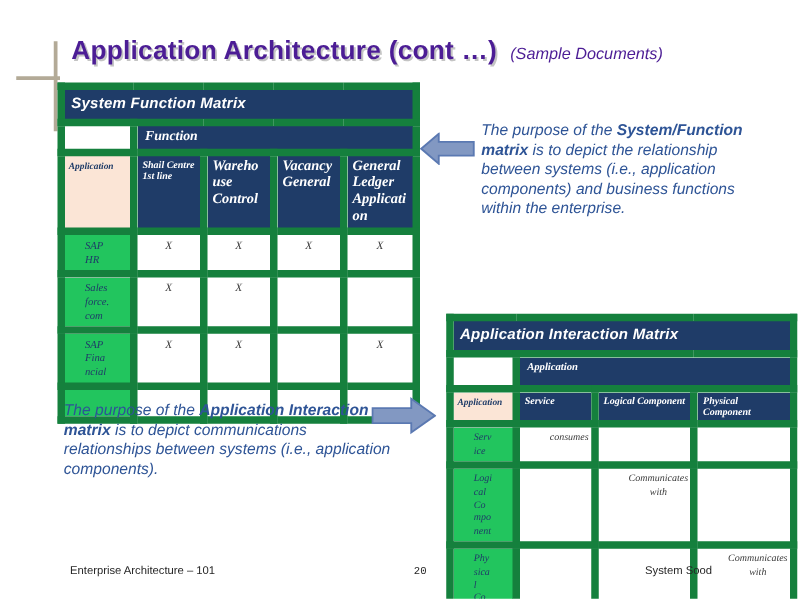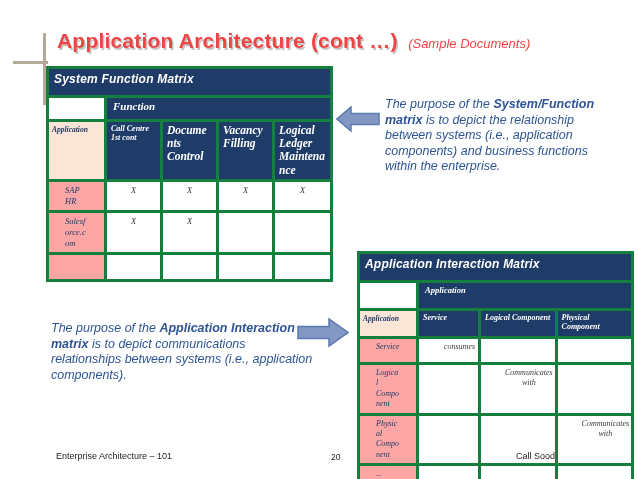--- a/index.html
+++ b/index.html
@@ -10,35 +10,35 @@
     font-family:"Liberation Sans",sans-serif;
     overflow:hidden;
   }
   
   .line-v{position:absolute;left:43px;top:33px;width:3px;height:72px;background:#b3aa97;}
   .line-h{position:absolute;left:13px;top:61px;width:35px;height:3px;background:#b3aa97;}
 
   
   .slide-title{
     position:absolute;left:57px;top:29px;width:570px;
-    color:#ef4444;white-space:nowrap;
+    color:#4c1d95;white-space:nowrap;
   }
   .slide-title .main{
     font-size:21px;font-weight:bold;
     text-shadow:1.5px 1.5px 0 #c4c4c4;
     letter-spacing:.2px;
   }
   .slide-title .suffix{
     font-size:13px;font-style:italic;font-weight:normal;
     margin-left:6px;
   }
 
   
   table{border-collapse:collapse;table-layout:fixed;position:absolute;}
-  td{border:3px solid #15803d;vertical-align:top;overflow:hidden;}
+  td{border:6px solid #15803d;vertical-align:top;overflow:hidden;}
   .tbl-title{
     background:#1f3c68;color:#fff;
     font:bold italic 12px "Liberation Sans",sans-serif;
     padding:3px 5px;letter-spacing:.2px;
   }
   .corner{background:#fff;}
   .group-hdr{
     background:#1f3c68;color:#fff;
     font:bold italic 11px "Liberation Serif",serif;
     padding:2px 6px;
@@ -49,21 +49,21 @@
     padding:3px 3px;
   }
   .col-hdr{
     background:#1f3c68;color:#fff;
     font:bold italic 11.5px "Liberation Serif",serif;
     padding:2px 4px;line-height:1.15;
     overflow-wrap:break-word;word-break:break-word;
   }
   .col-hdr.small{font-size:8px;}
   .row-lbl{
-    background:#fca5a5;color:#1f3c68;
+    background:#22c55e;color:#1f3c68;
     font:italic 8.5px "Liberation Serif",serif;
     padding:3px 16px;line-height:1.3;
     overflow-wrap:break-word;word-break:break-word;
   }
   .cell{
     background:#fff;color:#3a3a3a;
     font:italic 9px "Liberation Serif",serif;
     text-align:center;padding:3px 2px;line-height:1.3;
   }
   #sfm-table{left:46px;top:66px;}
@@ -85,21 +85,21 @@
   #callout-sfm{left:385px;top:97px;width:238px;}
   #callout-aim{left:51px;top:321px;width:268px;}
 
   .arrow{position:absolute;}
   #arrow-left{left:336px;top:106px;}
   #arrow-right{left:297px;top:317px;}
 
   
   .footer-item{position:absolute;color:#262626;font-size:9px;padding-left:19px;}
   #footer-left{left:37px;top:451px;}
-  #footer-page{left:312px;top:452px;font-family:Liberation Sans, sans-serif;font-size:8.5px;}
+  #footer-page{left:312px;top:452px;font-family:Liberation Mono, monospace;font-size:8.5px;}
   #footer-right{left:497px;top:451px;}
 </style>
 </head>
 <body>
 
 <div class="line-v"></div>
 <div class="line-h"></div>
 
 <div class="slide-title">
   <span class="main">Application Architecture (cont …)</span>
@@ -117,38 +117,45 @@
   <tbody>
       <tr style="height:29px">
     <td class="tbl-title" colspan="5">System Function Matrix</td>
   </tr>
   <tr style="height:24px">
     <td class="corner"></td>
     <td class="group-hdr" colspan="4">Function</td>
   </tr>
   <tr style="height:53px">
     <td class="axis-lbl">Application</td>
-    <td class="col-hdr small">Call Centre 1st cont</td>
-    <td class="col-hdr">Documents Control</td>
-    <td class="col-hdr">Vacancy Filling</td>
-    <td class="col-hdr">Logical Ledger Maintenance</td>
+    <td class="col-hdr small">Shail Centre 1st line</td>
+    <td class="col-hdr">Warehouse Control</td>
+    <td class="col-hdr">Vacancy General</td>
+    <td class="col-hdr">General Ledger Application</td>
   </tr>
   <tr style="height:26px">
     <td class="row-lbl">SAP HR</td>
     <td class="cell">X</td>
     <td class="cell">X</td>
     <td class="cell">X</td>
     <td class="cell">X</td>
   </tr>
   <tr style="height:26px">
     <td class="row-lbl">Salesforce.com</td>
     <td class="cell">X</td>
     <td class="cell">X</td>
     <td class="cell"></td>
     <td class="cell"></td>
+  </tr>
+  <tr style="height:26px">
+    <td class="row-lbl">SAP Financial</td>
+    <td class="cell">X</td>
+    <td class="cell">X</td>
+    <td class="cell"></td>
+    <td class="cell">X</td>
   </tr>
   <tr style="height:27px">
     <td class="row-lbl"></td>
     <td class="cell"></td>
     <td class="cell"></td>
     <td class="cell"></td>
     <td class="cell"></td>
   </tr>
 </tbody>
   </table>
@@ -216,13 +223,13 @@
     <td class="row-lbl">...</td>
     <td class="cell"></td>
     <td class="cell"></td>
     <td class="cell"></td>
   </tr>
 </tbody>
   </table>
 
 <div class="footer-item" id="footer-left">Enterprise Architecture – 101</div>
 <div class="footer-item" id="footer-page">20</div>
-<div class="footer-item" id="footer-right">Call Sood</div>
+<div class="footer-item" id="footer-right">System Sood</div>
 
 </body></html>

